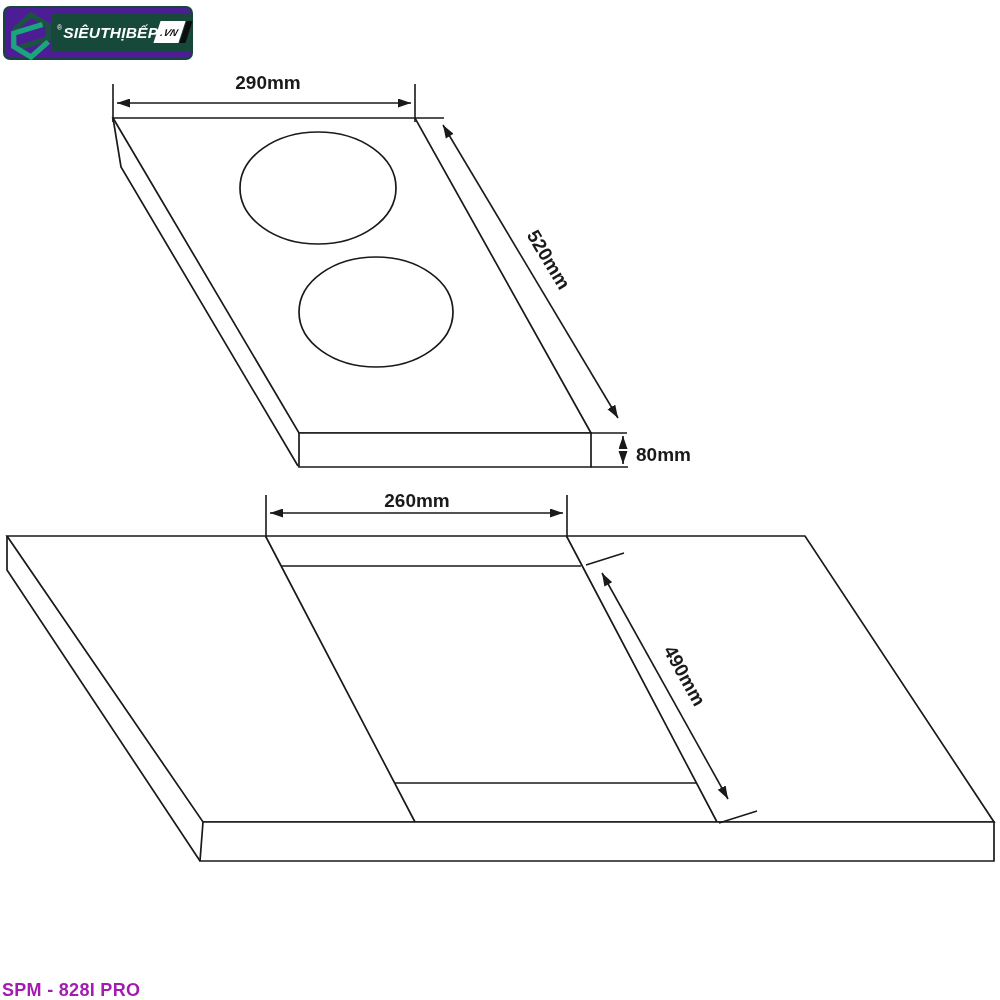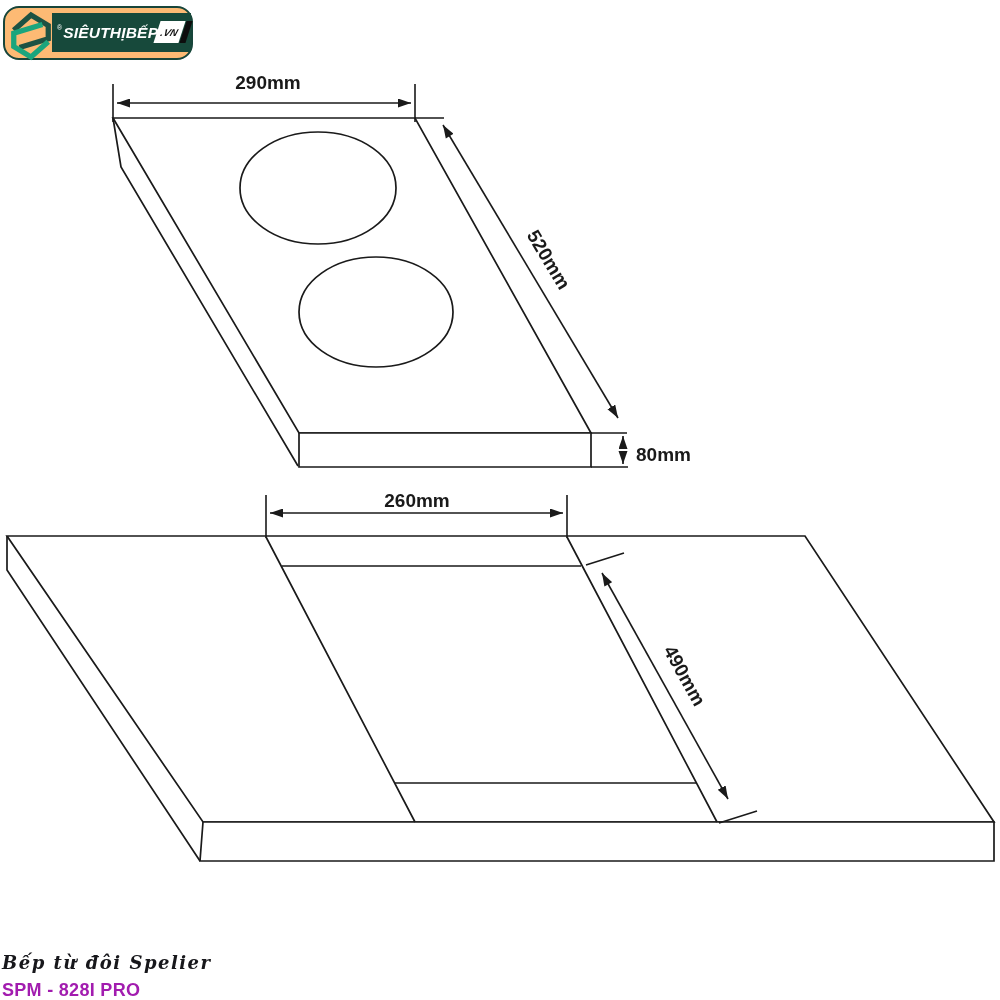--- a/index.html
+++ b/index.html
@@ -5,21 +5,21 @@
   html,body{margin:0;padding:0;}
   body{
     width:1000px;height:1000px;background:#ffffff;position:relative;
     font-family:"Liberation Sans", sans-serif;overflow:hidden;
   }
   .stage{position:absolute;left:0;top:0;width:1000px;height:1000px;}
 
   
   .logo{
     position:absolute;left:3px;top:6px;width:190px;height:54px;
-    border:2.5px solid #17453a;border-radius:16px;background:#fdba74;box-sizing:border-box;
+    border:2.5px solid #17453a;border-radius:7px;background:#4c1d95;box-sizing:border-box;
   }
   .logo .hex{position:absolute;left:3px;top:2px;}
   .badge{
     position:absolute;left:47px;top:5px;width:139px;height:39px;
     background:#17493b;display:flex;align-items:center;
   }
   .reg{color:#ffffff;font-size:7px;margin:0 1px 10px 5px;line-height:1;}
   .brand{
     color:#ffffff;font-style:italic;font-weight:bold;font-size:15.5px;
     letter-spacing:0.2px;white-space:nowrap;
@@ -119,16 +119,15 @@
 
       <path class="dim" d="M266,495 V538 M567,495 V538"></path>
       <line class="dim" x1="270" y1="513" x2="563" y2="513" marker-start="url(#as)" marker-end="url(#ae)"></line>
       <text class="dimtxt" x="417" y="507" text-anchor="middle">260mm</text>
 
       <line class="dim" x1="602" y1="573" x2="728" y2="799" marker-start="url(#as)" marker-end="url(#ae)"></line>
       <text class="dimtxt" transform="translate(679,679) rotate(61)" text-anchor="middle">490mm</text>
     </g>
   </svg>
 
-  <div class="product-name">Bếp từ đôi Spelier</div>
   <div class="model">SPM - 828I PRO</div>
 
 </div>
 
 </body></html>

